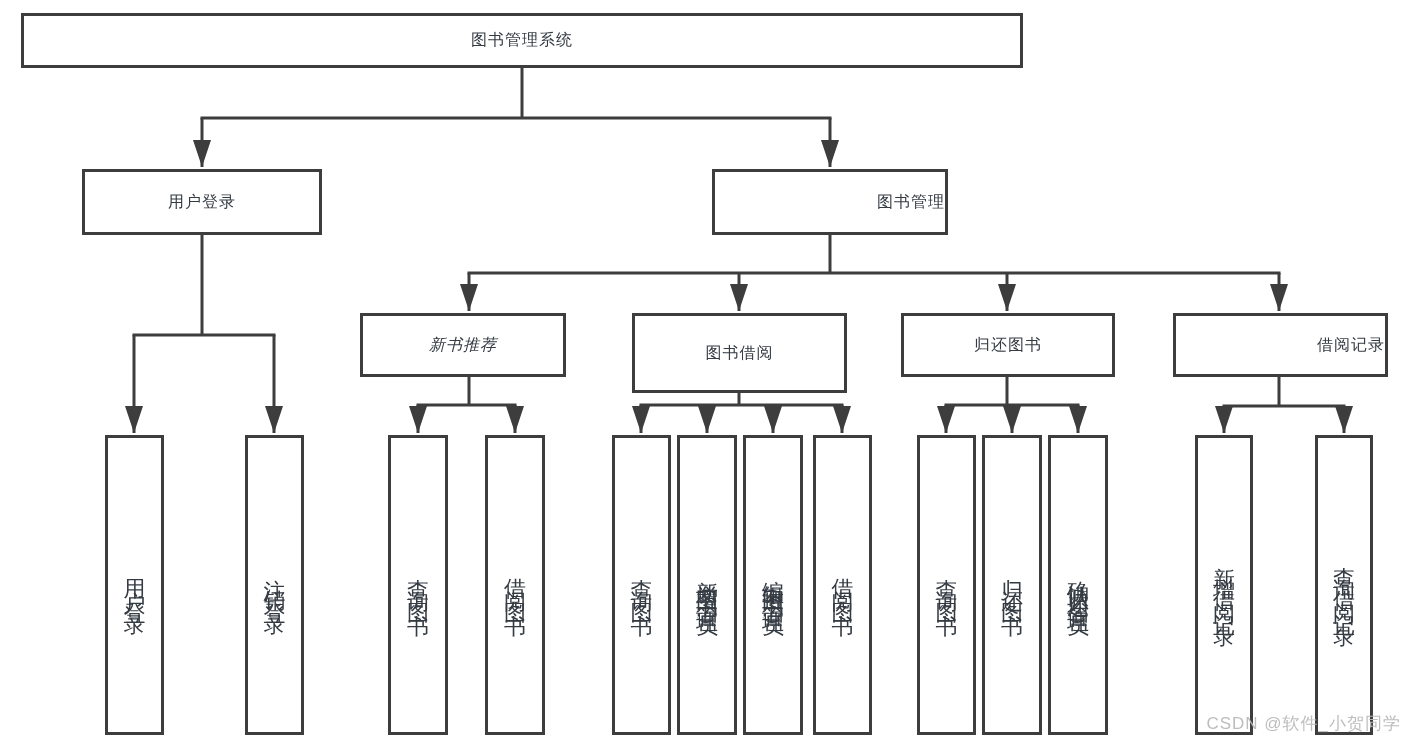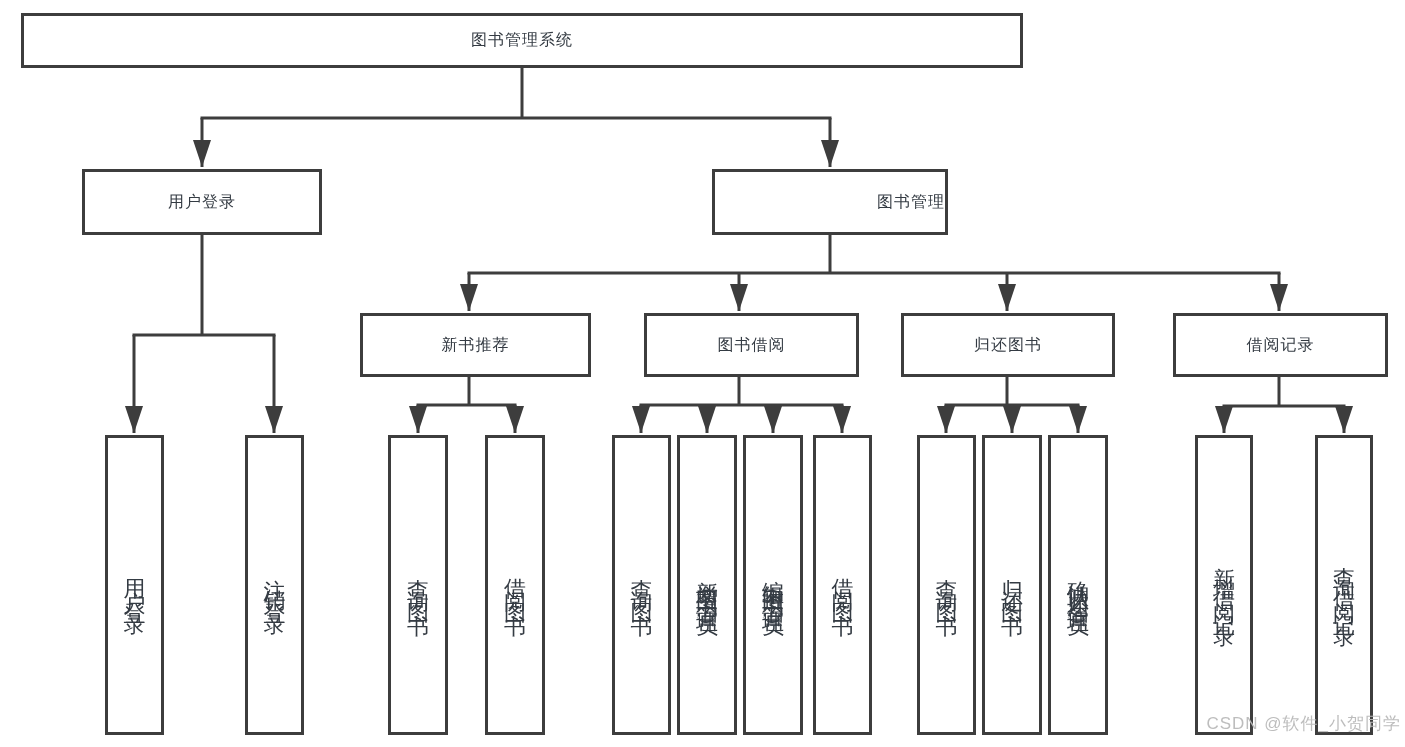--- a/index.html
+++ b/index.html
@@ -105,30 +105,30 @@
     <span>图书管理系统</span>
   </div>
 
   <div class="box hbox" style="left:82px; top:169px; width:240px; height:66px;">
     <span>用户登录</span>
   </div>
   <div class="box hbox" style="left:712px; top:169px; width:236px; height:66px;justify-content:flex-end;">
     <span>图书管理</span>
   </div>
 
-  <div class="box hbox" style="left:360px; top:313px; width:231px; height:64px;">
+  <div class="box hbox" style="left:360px; top:313px; width:206px; height:64px;font-style:italic;">
     <span>新书推荐</span>
   </div>
-  <div class="box hbox" style="left:632px; top:313px; width:215px; height:64px;margin-left:12px;">
+  <div class="box hbox" style="left:632px; top:313px; width:215px; height:80px;">
     <span>图书借阅</span>
   </div>
   <div class="box hbox" style="left:901px; top:313px; width:214px; height:64px;">
     <span>归还图书</span>
   </div>
-  <div class="box hbox" style="left:1173px; top:313px; width:215px; height:64px;">
+  <div class="box hbox" style="left:1173px; top:313px; width:215px; height:64px;justify-content:flex-end;">
     <span>借阅记录</span>
   </div>
 
   <div class="box leaf" style="left:105px; top:435px; width:59px; height:300px;">
     <span>用户登录</span>
   </div>
   <div class="box leaf" style="left:245px; top:435px; width:59px; height:300px;">
     <span>注销登录</span>
   </div>
 

